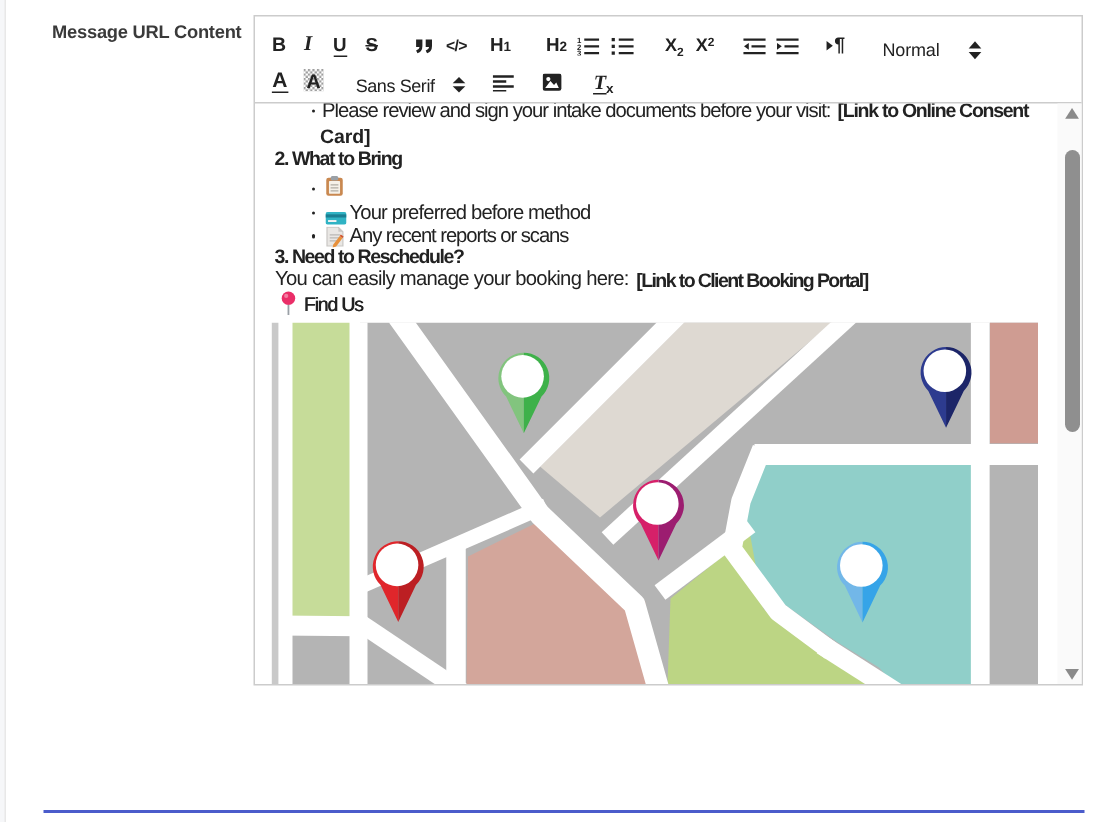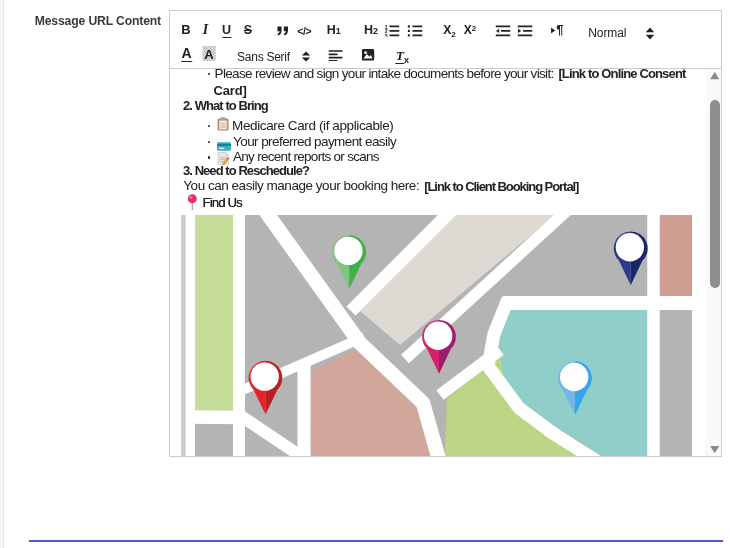--- a/index.html
+++ b/index.html
@@ -118,23 +118,22 @@
       </svg>
     <span class="tb c" style="left:232.9px;top:36.5px;"><i style="font-family:'Liberation Serif',serif;font-weight:bold;font-size:13.5px;border-bottom:1.5px solid #222;">T</i><span style="font-weight:bold;font-size:9px;vertical-align:-3px;">x</span></span>
   </div>
   <div id="content">
     <div style="position:absolute;left:36.2px;top:4.2px;width:2.8px;height:2.8px;border-radius:50%;background:#222;"></div>
     <div class="ln" style="left:43.1px;top:-1.6px;letter-spacing:-0.67px;">Please review and sign your intake documents before your visit:</div>
     <div class="ln b" style="left:386.9px;top:-1.35px;font-size:13px;letter-spacing:-0.85px;text-align:right;">[Link to Online Consent</div>
     <div class="ln b" style="left:41.9px;top:15.1px;font-size:13px;letter-spacing:-0.1px;">Card]</div>
     <div class="ln b" style="left:11.5px;top:30.5px;font-size:13px;letter-spacing:-0.93px;">2. What to Bring</div>
     <div style="position:absolute;left:36.2px;top:56px;width:2.8px;height:2.8px;border-radius:50%;background:#222;"></div>
-    <div class="ln" style="left:60.6px;top:50.2px;letter-spacing:-0.39px;">Medicare Card (if applicable)</div>
     <div style="position:absolute;left:36.2px;top:72px;width:2.8px;height:2.8px;border-radius:50%;background:#222;"></div>
-    <div class="ln" style="left:61.5px;top:66.2px;letter-spacing:-0.57px;">Your preferred payment easily</div>
+    <div class="ln" style="left:61.5px;top:66.2px;letter-spacing:-0.57px;">Your preferred before method</div>
     <div style="position:absolute;left:36.2px;top:87.6px;width:2.8px;height:2.8px;border-radius:50%;background:#222;"></div>
     <div class="ln" style="left:61.5px;top:81.8px;letter-spacing:-0.71px;">Any recent reports or scans</div>
     <div class="ln b" style="left:11.5px;top:95.4px;font-size:13px;letter-spacing:-0.94px;">3. Need to Reschedule?</div>
     <div class="ln" style="left:11.8px;top:110.8px;letter-spacing:-0.47px;">You can easily manage your booking here:</div>
     <div class="ln b" style="left:252.7px;top:111.05px;font-size:13px;letter-spacing:-1.06px;">[Link to Client Booking Portal]</div>
     <div class="ln" style="left:31px;top:127.1px;font-size:13px;letter-spacing:-0.8px;text-shadow:0.35px 0 0 #222;">Find Us</div>
     <span class="em" style="left:45px;top:48.9px;"><svg width="12" height="14" viewBox="0 0 12 14">
           <rect x="0.5" y="1.5" width="11" height="12" rx="1.5" fill="#c98850"></rect>
           <rect x="2.3" y="3.6" width="7.4" height="8.6" rx="0.5" fill="#f6f1e8"></rect>
           <rect x="3.5" y="0.3" width="5" height="3" rx="1" fill="#9aa0a6"></rect>

